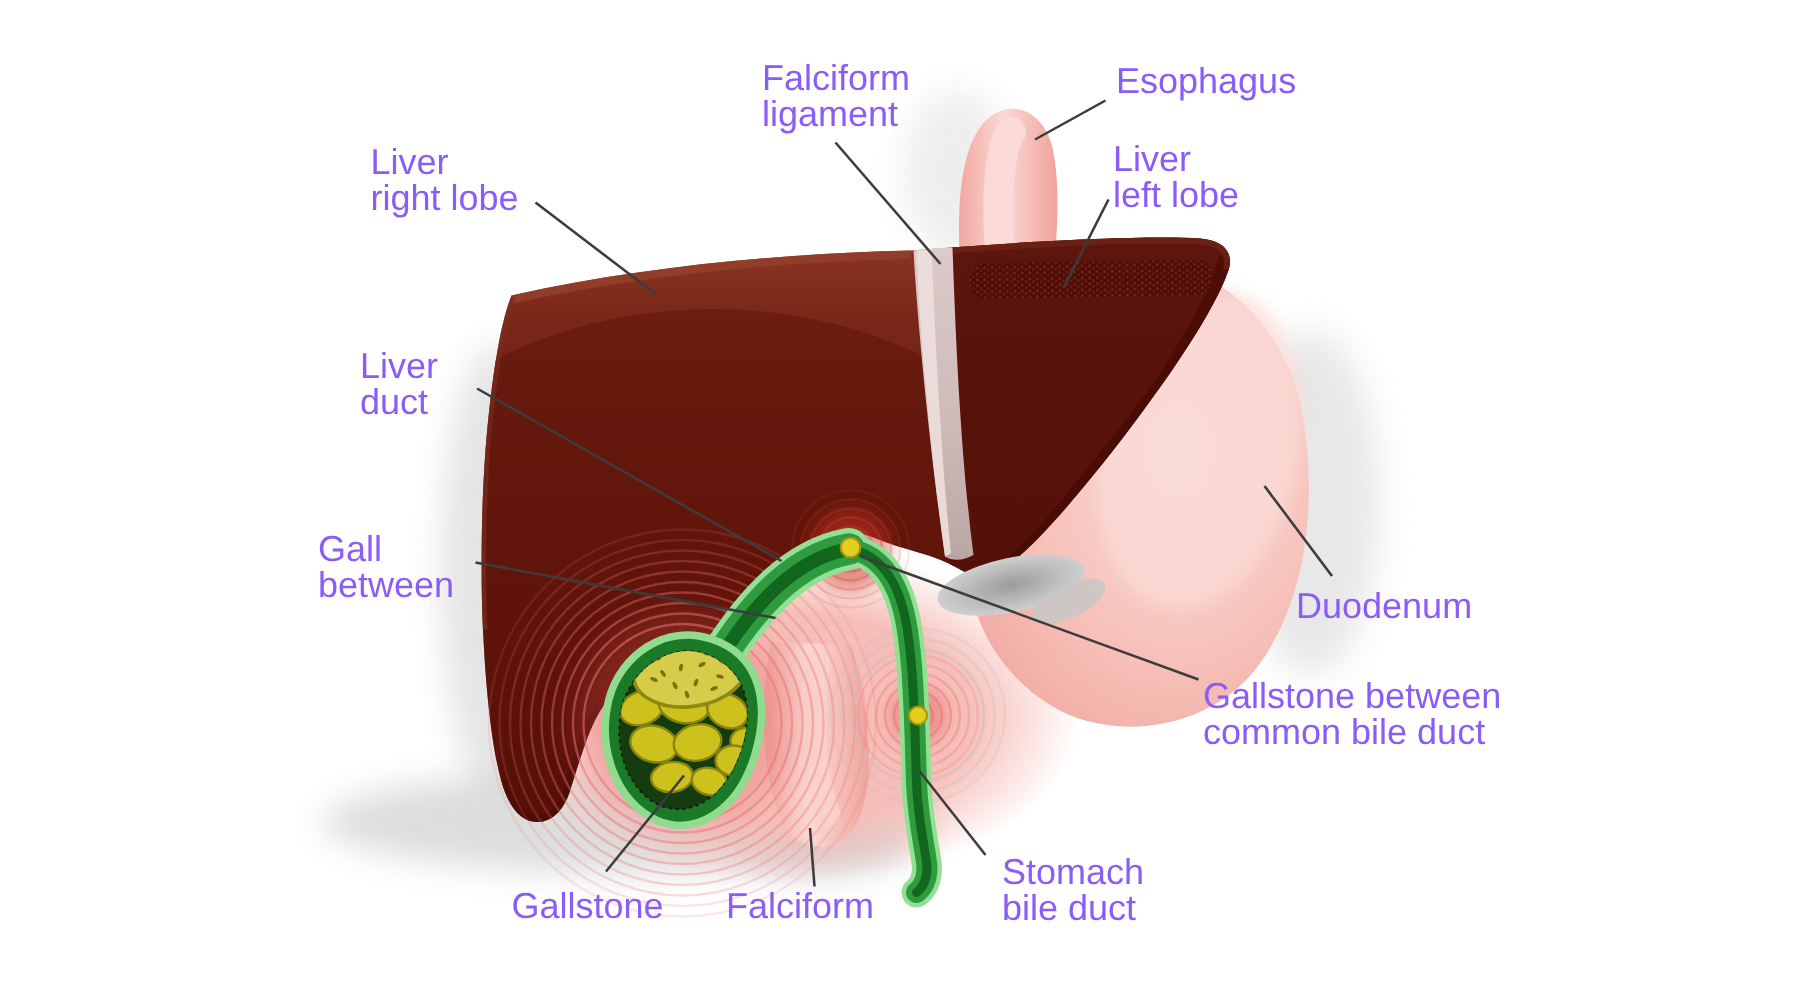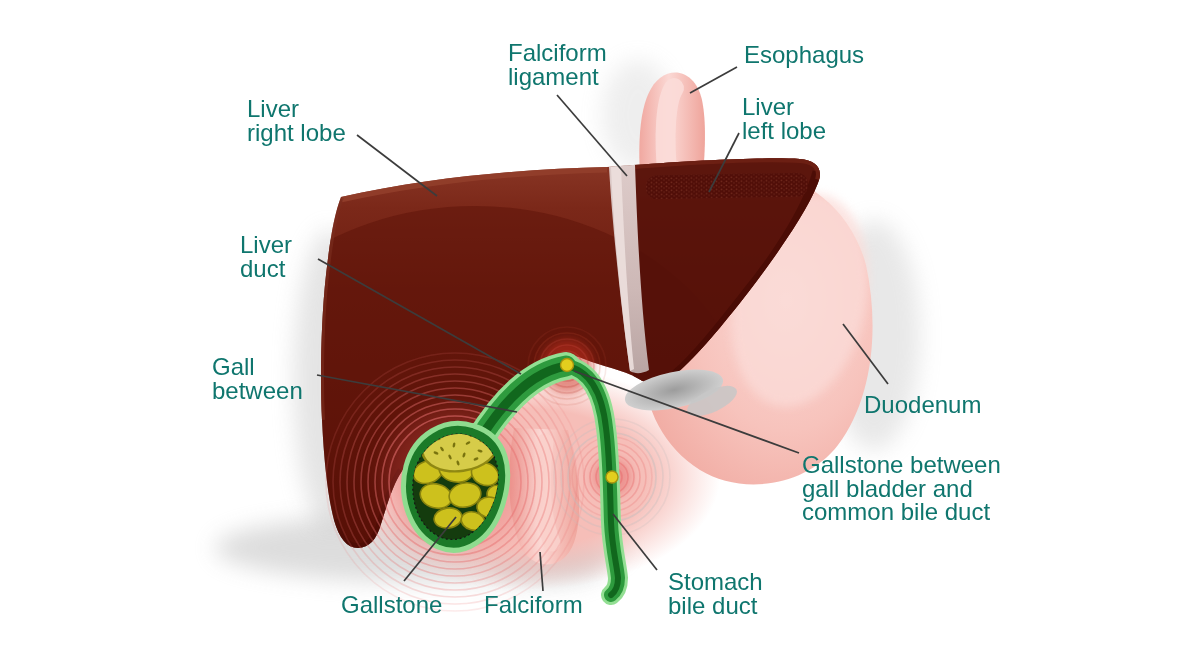--- a/index.html
+++ b/index.html
@@ -1,19 +1,19 @@
 <!DOCTYPE html>
 <html><head>
 <meta charset="utf-8">
 <style>
   html,body{margin:0;padding:0;background:#fff;}
   #stage{position:relative;width:1200px;height:657px;background:#ffffff;overflow:hidden;
          font-family:"Liberation Sans",sans-serif;}
   #scene{position:absolute;left:0;top:0;}
-  .label{position:absolute;font-size:24px;line-height:23.5px;color:#0f766e;
+  .label{position:absolute;font-size:24px;line-height:23.5px;color:#8b5cf6;
          font-family:"Liberation Sans",sans-serif;white-space:nowrap;}
   .ln{display:block;}
 </style>
 </head>
 <body>
 
 <div id="stage">
 
 <svg id="scene" width="1200" height="657" viewBox="0 0 1200 657">
   <defs>
@@ -251,21 +251,20 @@
     </div>
     <div class="label" style="left:212px;top:355px">
       <span class="ln">Gall</span>
       <span class="ln">between</span>
     </div>
     <div class="label" style="left:864px;top:393px">
       <span class="ln">Duodenum</span>
     </div>
     <div class="label" style="left:802px;top:453px">
       <span class="ln">Gallstone between</span>
-      <span class="ln">gall bladder and</span>
       <span class="ln">common bile duct</span>
     </div>
     <div class="label" style="left:341px;top:593px">
       <span class="ln">Gallstone</span>
     </div>
     <div class="label" style="left:484px;top:593px">
       <span class="ln">Falciform</span>
     </div>
     <div class="label" style="left:668px;top:570px">
       <span class="ln">Stomach</span>

